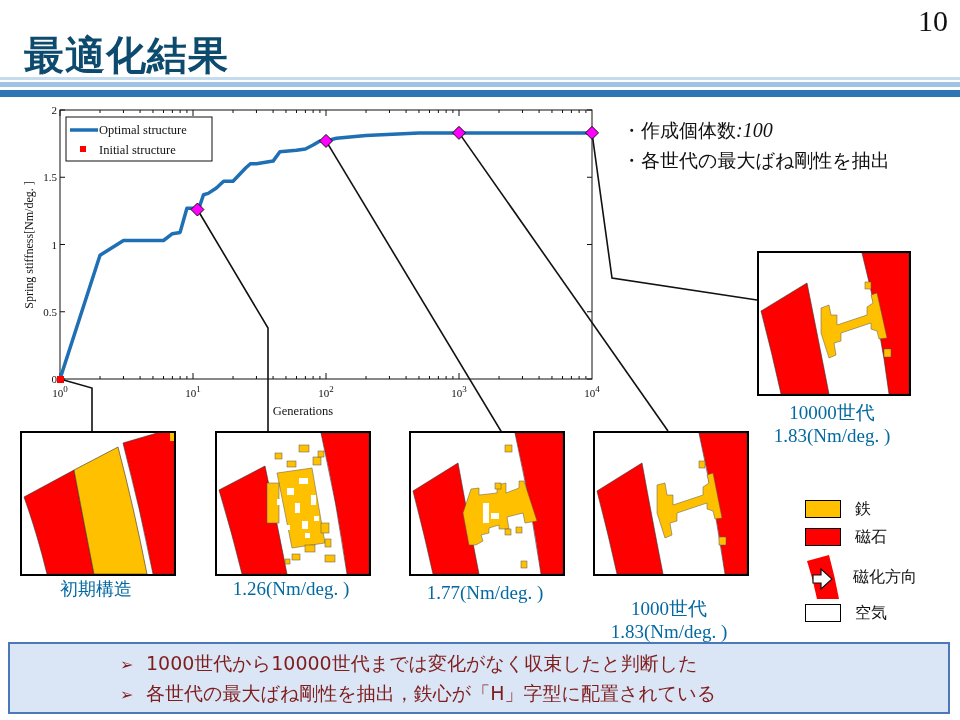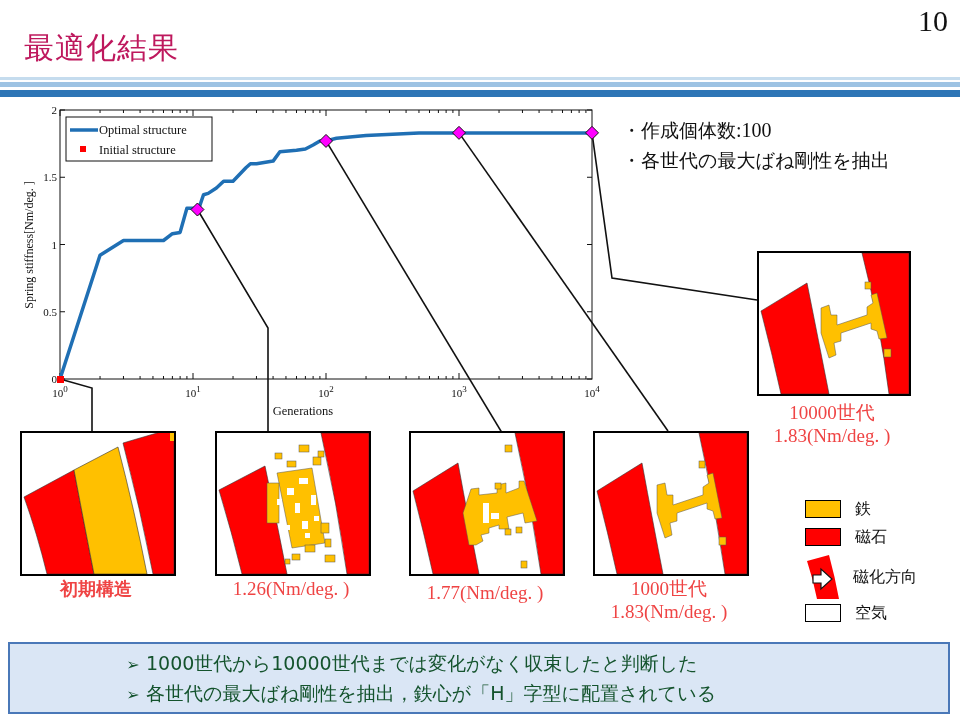--- a/index.html
+++ b/index.html
@@ -1,34 +1,34 @@
 <!DOCTYPE html>
 <html><head>
 <meta charset="utf-8">
 <style>
   html, body { margin:0; padding:0; }
   body { width:960px; height:720px; position:relative; background:#ffffff; overflow:hidden;
          font-family: "DejaVu Sans", sans-serif; }
-  .title { position:absolute; left:24px; top:28px; font-size:30px; font-weight:normal; color:#be185d; letter-spacing:1px; }
+  .title { position:absolute; left:24px; top:28px; font-size:40px; font-weight:bold; color:#0c4a6e; letter-spacing:1px; }
   .page-num { position:absolute; right:12px; top:4px; font-family:"Liberation Serif", serif; font-size:30px; color:#111; }
   .rule1 { position:absolute; left:0; top:77px; width:960px; height:3px; background:#c5dcee; }
   .rule2 { position:absolute; left:0; top:82px; width:960px; height:5px; background:#9ec3e3; }
   .rule3 { position:absolute; left:0; top:90px; width:960px; height:7px; background:#2e75b6; }
   .chart-svg { position:absolute; left:0; top:0; }
   .bullets { position:absolute; left:622px; top:116px; font-size:19px; color:#111; line-height:29.5px; }
-  .bullets .num { font-family:"Liberation Serif", serif; font-size:20px; }
+  .bullets .num { font-family:"Liberation Serif", serif; font-size:20px;font-style:italic; }
   .bullets .gap { display:inline-block; width:50px; }
   .panel { position:absolute; border:2px solid #000; background:#fff; overflow:hidden; }
-  .caption { position:absolute; text-align:center; font-family:"Liberation Serif", serif; font-size:19px; color:#ef4444; line-height:23px; white-space:nowrap; }
-  .caption .jp { font-family:"DejaVu Sans", sans-serif; font-size:18px;font-weight:bold; }
+  .caption { position:absolute; text-align:center; font-family:"Liberation Serif", serif; font-size:19px; color:#0369a1; line-height:23px; white-space:nowrap; }
+  .caption .jp { font-family:"DejaVu Sans", sans-serif; font-size:18px; }
   .legend2 { position:absolute; left:805px; top:495px; font-size:16px; color:#111; }
   .legend2 .row { height:28px; display:flex; align-items:center; }
   .legend2 .sw { width:34px; height:16px; border:1px solid #000; margin-right:14px; }
   .summary { position:absolute; left:8px; top:642px; width:938px; height:68px; background:#dae6f5; border:2px solid #4a78b8; }
-  .summary .line { position:absolute; left:110px; font-size:19px; color:#14532d; white-space:nowrap;text-align:center; }
+  .summary .line { position:absolute; left:110px; font-size:19px; color:#7f1d1d; white-space:nowrap; }
   .summary .line .arrow { display:inline-block; width:26px; font-size:16px; }
 </style>
 </head>
 <body>
 
 <div class="title">最適化結果</div>
 <div class="page-num">10</div>
 <div class="rule1"></div>
 <div class="rule2"></div>
 <div class="rule3"></div>
@@ -235,21 +235,21 @@
   <svg width="152" height="141" xmlns="http://www.w3.org/2000/svg">
     <path d="M2,58 L47,30 Q58,90 68,141 L22,141 Q13,100 2,58 Z" fill="#ff0000" stroke="#333" stroke-width="0.6"></path>
     <path d="M104,0 L152,0 L152,141 L130,141 Q120,70 104,0 Z" fill="#ff0000" stroke="#333" stroke-width="0.6"></path>
     <g fill="#ffc000" stroke="#555" stroke-width="0.5">
       <path d="M62,52 L70,50 L72,62 L78,62 L78,72 L108,62 L108,54 L114,50 L112,42 L118,40 L127,85 L120,86 L118,78 L112,76 L112,70 L82,80 L82,88 L75,90 L77,102 L70,105 L62,80 Z"></path>
       <rect x="104" y="28" width="6" height="7"></rect>
         <rect x="124" y="104" width="7" height="8"></rect>
     </g>
   </svg>
 </div>
-<div class="caption" style="left:593px;top:577px;width:152px;">
+<div class="caption" style="left:593px;top:597px;width:152px;">
   <div>1000世代</div>
   <div>1.83(Nm/deg. )</div>
 </div>
 
 <div class="panel" style="left:757px;top:251px;width:150px;height:141px;">
   <svg width="150" height="141" xmlns="http://www.w3.org/2000/svg">
     <path d="M2,58 L48,30 Q60,90 70,141 L22,141 Q13,100 2,58 Z" fill="#ff0000" stroke="#333" stroke-width="0.6"></path>
     <path d="M103,0 L150,0 L150,141 L130,141 Q121,70 103,0 Z" fill="#ff0000" stroke="#333" stroke-width="0.6"></path>
     <g fill="#ffc000" stroke="#555" stroke-width="0.5">
       <path d="M62,55 L70,52 L72,62 L78,62 L78,72 L108,62 L108,54 L114,50 L112,42 L118,40 L128,85 L120,86 L118,78 L112,76 L112,70 L82,80 L82,88 L75,90 L77,102 L70,105 L62,80 Z"></path>

